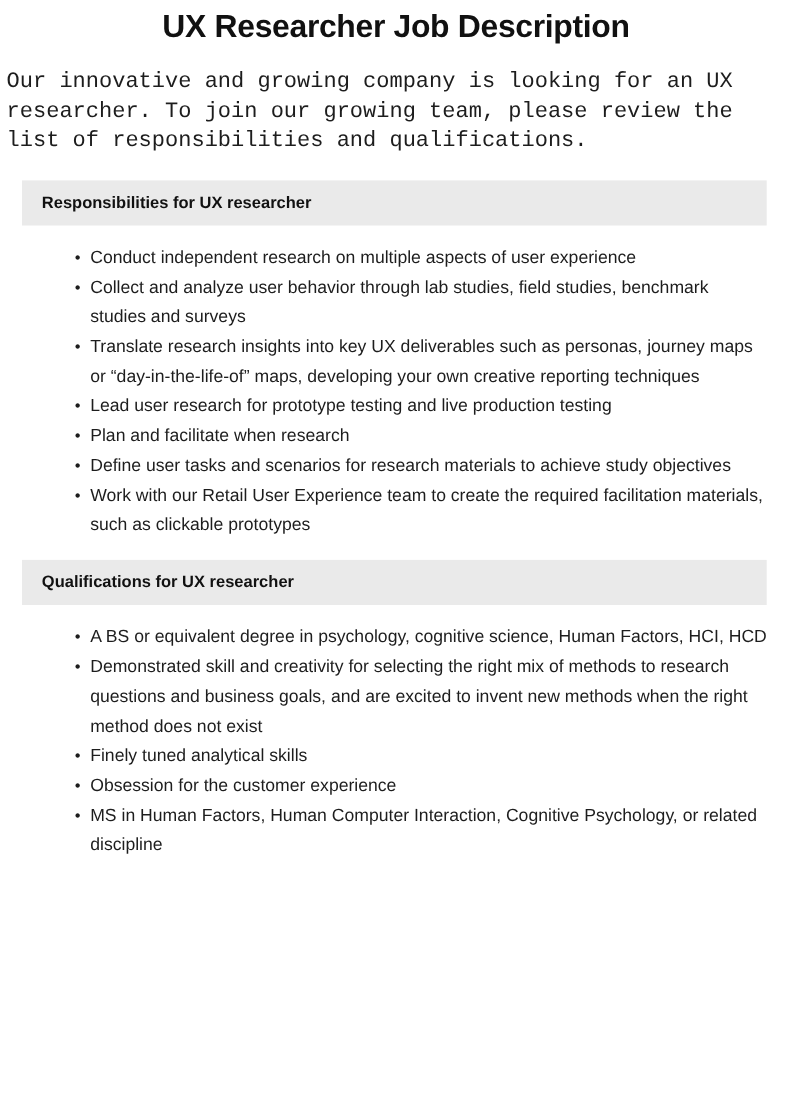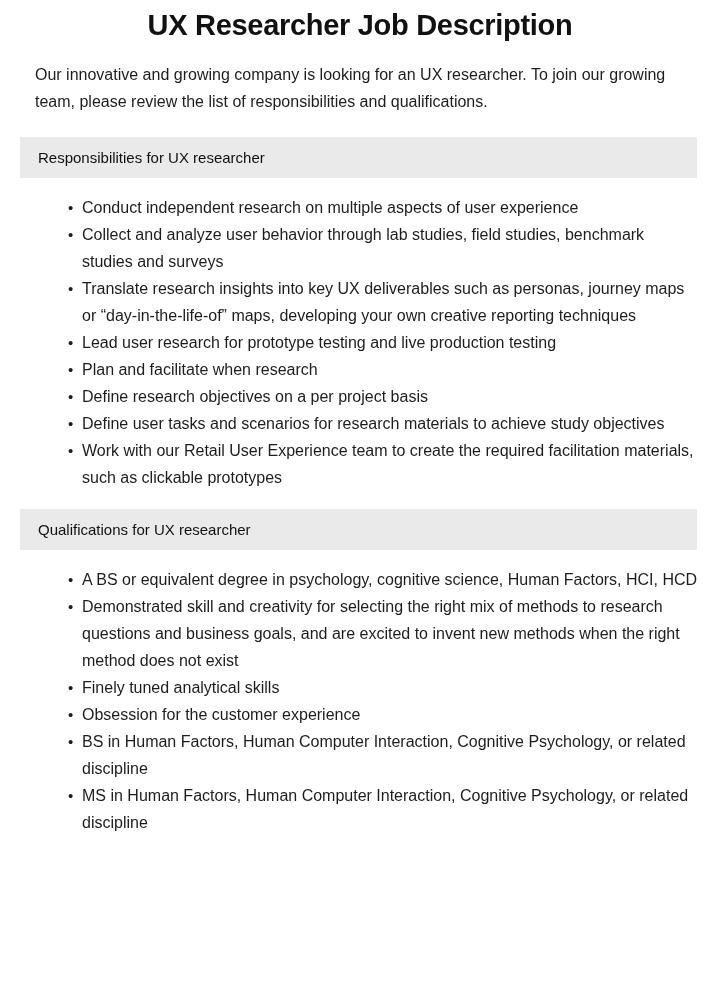--- a/index.html
+++ b/index.html
@@ -26,39 +26,40 @@
     text-align: center;
     font-size: 29px;
     font-weight: bold;
     letter-spacing: -0.3px;
     color: #111111;
     margin: 0;
     padding: 6px 20px 0 20px;
     line-height: 38px;
   }
   .intro {
-    font-size: 16px;
+    font-size: 20px;
     line-height: 27px;
     color: #1d1d1d;
     margin: 0;
-    padding: 17px 32px 0 35px;
+    padding: 17px 32px 0 6px;
     text-align: left;
+    font-family: Liberation Mono, monospace;
   }
   .section {
     margin: 0;
     padding: 0;
   }
   .section-responsibilities { padding-top: 22px; }
   .section-qualifications { padding-top: 18px; }
   .section-header {
     background: #eaeaea;
     margin: 0 23px 0 20px;
     padding: 11px 0 11px 18px;
     font-size: 15px;
-    font-weight: normal;
+    font-weight: bold;
     color: #111111;
     line-height: 19px;
   }
   ul.bullets {
     list-style: none;
     margin: 0;
     padding: 16px 22px 0 68px;
   }
   ul.bullets li {
     position: relative;
@@ -88,31 +89,29 @@
   <p class="intro">Our innovative and growing company is looking for an UX researcher. To join our growing team, please review the list of responsibilities and qualifications.</p>
 
   <div class="section section-responsibilities">
     <div class="section-header">Responsibilities for UX researcher</div>
     <ul class="bullets">
       <li>Conduct independent research on multiple aspects of user experience</li>
       <li>Collect and analyze user behavior through lab studies, field studies, benchmark studies and surveys</li>
       <li>Translate research insights into key UX deliverables such as personas, journey maps or “day-in-the-life-of” maps, developing your own creative reporting techniques</li>
       <li>Lead user research for prototype testing and live production testing</li>
       <li>Plan and facilitate when research</li>
-      <li>Define research objectives on a per project basis</li>
       <li>Define user tasks and scenarios for research materials to achieve study objectives</li>
       <li>Work with our Retail User Experience team to create the required facilitation materials, such as clickable prototypes</li>
     </ul>
   </div>
 
   <div class="section section-qualifications">
     <div class="section-header">Qualifications for UX researcher</div>
     <ul class="bullets">
       <li>A BS or equivalent degree in psychology, cognitive science, Human Factors, HCI, HCD</li>
       <li>Demonstrated skill and creativity for selecting the right mix of methods to research questions and business goals, and are excited to invent new methods when the right method does not exist</li>
       <li>Finely tuned analytical skills</li>
       <li>Obsession for the customer experience</li>
-      <li>BS in Human Factors, Human Computer Interaction, Cognitive Psychology, or related discipline</li>
       <li>MS in Human Factors, Human Computer Interaction, Cognitive Psychology, or related discipline</li>
     </ul>
   </div>
 
 </div>
 
 </body></html>

